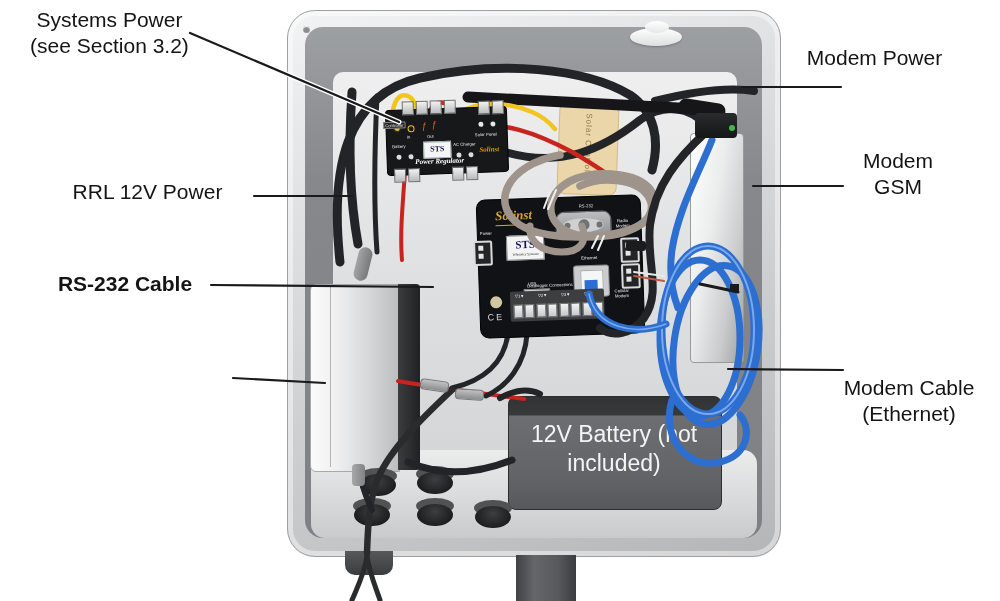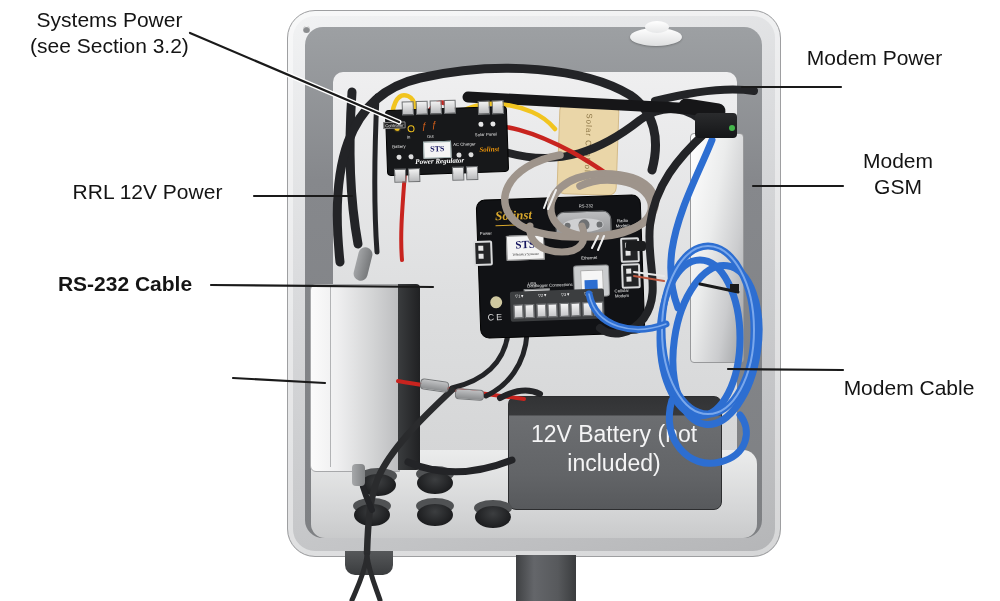--- a/index.html
+++ b/index.html
@@ -325,20 +325,21 @@
     <span>GSM</span>
   </div>
   <div class="callout" style="left:45px;top:179px;width:205px;">
     <span>RRL 12V Power</span>
   </div>
   <div class="callout" style="left:40px;top:271px;width:170px;font-weight:bold;">
     <span>RS-232 Cable</span>
   </div>
   <div class="callout" style="left:820px;top:353px;width:178px;margin-top:22px;">
     <span>Modem Cable</span>
+    <span>(Ethernet)</span>
   </div>
 
   <svg class="layer" viewBox="0 0 1000 601">
     <g fill="none" stroke-linecap="round">
       <path d="M190,33 L399,122" stroke="#ffffff" stroke-width="5"></path>
       <path d="M190,33 L399,122" stroke="#1a1a1a" stroke-width="2.2"></path>
       <path d="M742,87 L841,87" stroke="#1a1a1a" stroke-width="2.2"></path>
       <path d="M753,186 L843,186" stroke="#1a1a1a" stroke-width="2.2"></path>
       <path d="M254,196 L352,196" stroke="#1a1a1a" stroke-width="2.2"></path>
       <path d="M211,285 L433,287" stroke="#1a1a1a" stroke-width="2.2"></path>

